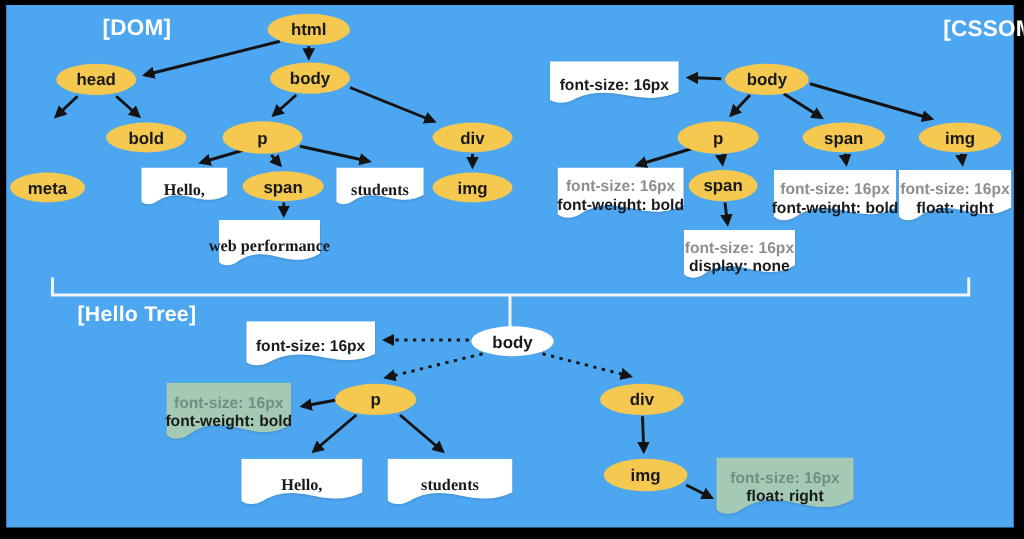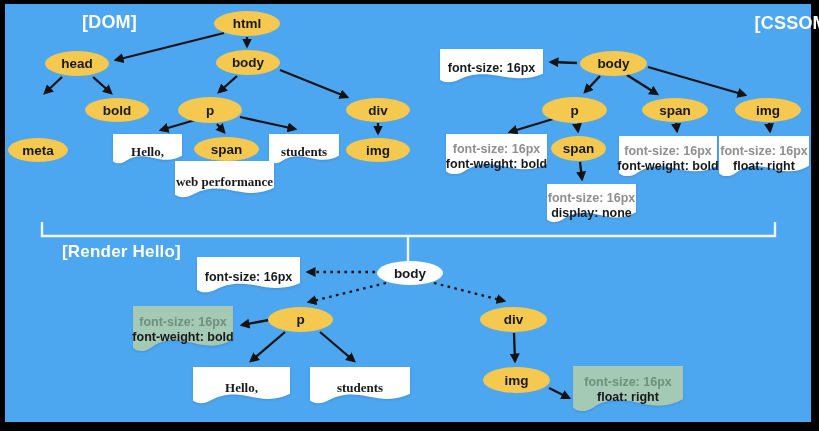--- a/index.html
+++ b/index.html
@@ -71,21 +71,21 @@
     <line class="dashed" x1="434" y1="283" x2="504" y2="301" marker-end="url(#ah)"></line>
     <line x1="269" y1="320" x2="242" y2="325" marker-end="url(#ah)"></line>
     <line x1="285" y1="332" x2="251" y2="361" marker-end="url(#ah)"></line>
     <line x1="320" y1="332" x2="354" y2="361" marker-end="url(#ah)"></line>
     <line x1="514" y1="333" x2="515" y2="361" marker-end="url(#ah)"></line>
     <line x1="549" y1="388" x2="569" y2="398" marker-end="url(#ah)"></line>
   </svg>
 
   <div class="section-label" style="left:46px;top:12px;margin-left:36px;">[DOM]</div>
   <div class="section-label" style="left:720px;top:13px;width:114px;text-align:right;">[CSSOM]</div>
-  <div class="section-label" style="left:62px;top:242px;font-size:17px;">[Render Hello]</div>
+  <div class="section-label" style="left:62px;top:242px;font-size:17px;">[Hello Tree]</div>
 
   <div class="node" style="left:214px;top:11px;width:66px;height:25px;">html</div>
   <div class="node" style="left:45px;top:51px;width:64px;height:25px;">head</div>
   <div class="node" style="left:216px;top:50px;width:64px;height:25px;">body</div>
   <div class="node" style="left:8px;top:98px;width:60px;height:24px;margin-top:40px;">meta</div>
   <div class="node" style="left:85px;top:98px;width:64px;height:24px;">bold</div>
   <div class="node" style="left:178px;top:97px;width:64px;height:26px;">p</div>
   <div class="node" style="left:346px;top:98px;width:64px;height:24px;">div</div>
   <div class="node" style="left:194px;top:137px;width:65px;height:24px;">span</div>
   <div class="node" style="left:346px;top:138px;width:64px;height:24px;">img</div>
@@ -99,21 +99,21 @@
       </div>
   </div>
   <div class="flag white textnode" style="left:269px;top:134px;width:70px;height:30px;">
     <svg class="flag-bg" viewBox="0 0 100 40" preserveAspectRatio="none">
         <path d="M0 0 H100 V29 C91.5 33.5 83 35.2 72.5 34.2 C61 33 52.5 29.6 41.5 29.6 C32 29.6 24.5 32.2 18.5 36 C13.5 39.2 7.5 40 3 38.2 L0 36.4 Z"></path>
       </svg>
     <div class="flag-lines">
         <div class="flag-line">students</div>
       </div>
   </div>
-  <div class="flag white textnode" style="left:175px;top:161px;width:99px;height:37px;">
+  <div class="flag white textnode" style="left:175px;top:176px;width:81px;height:37px;">
     <svg class="flag-bg" viewBox="0 0 100 40" preserveAspectRatio="none">
         <path d="M0 0 H100 V29 C91.5 33.5 83 35.2 72.5 34.2 C61 33 52.5 29.6 41.5 29.6 C32 29.6 24.5 32.2 18.5 36 C13.5 39.2 7.5 40 3 38.2 L0 36.4 Z"></path>
       </svg>
     <div class="flag-lines">
         <div class="flag-line">web performance</div>
       </div>
   </div>
 
   <div class="node" style="left:580px;top:51px;width:67px;height:25px;">body</div>
   <div class="node" style="left:542px;top:97px;width:65px;height:26px;">p</div>

